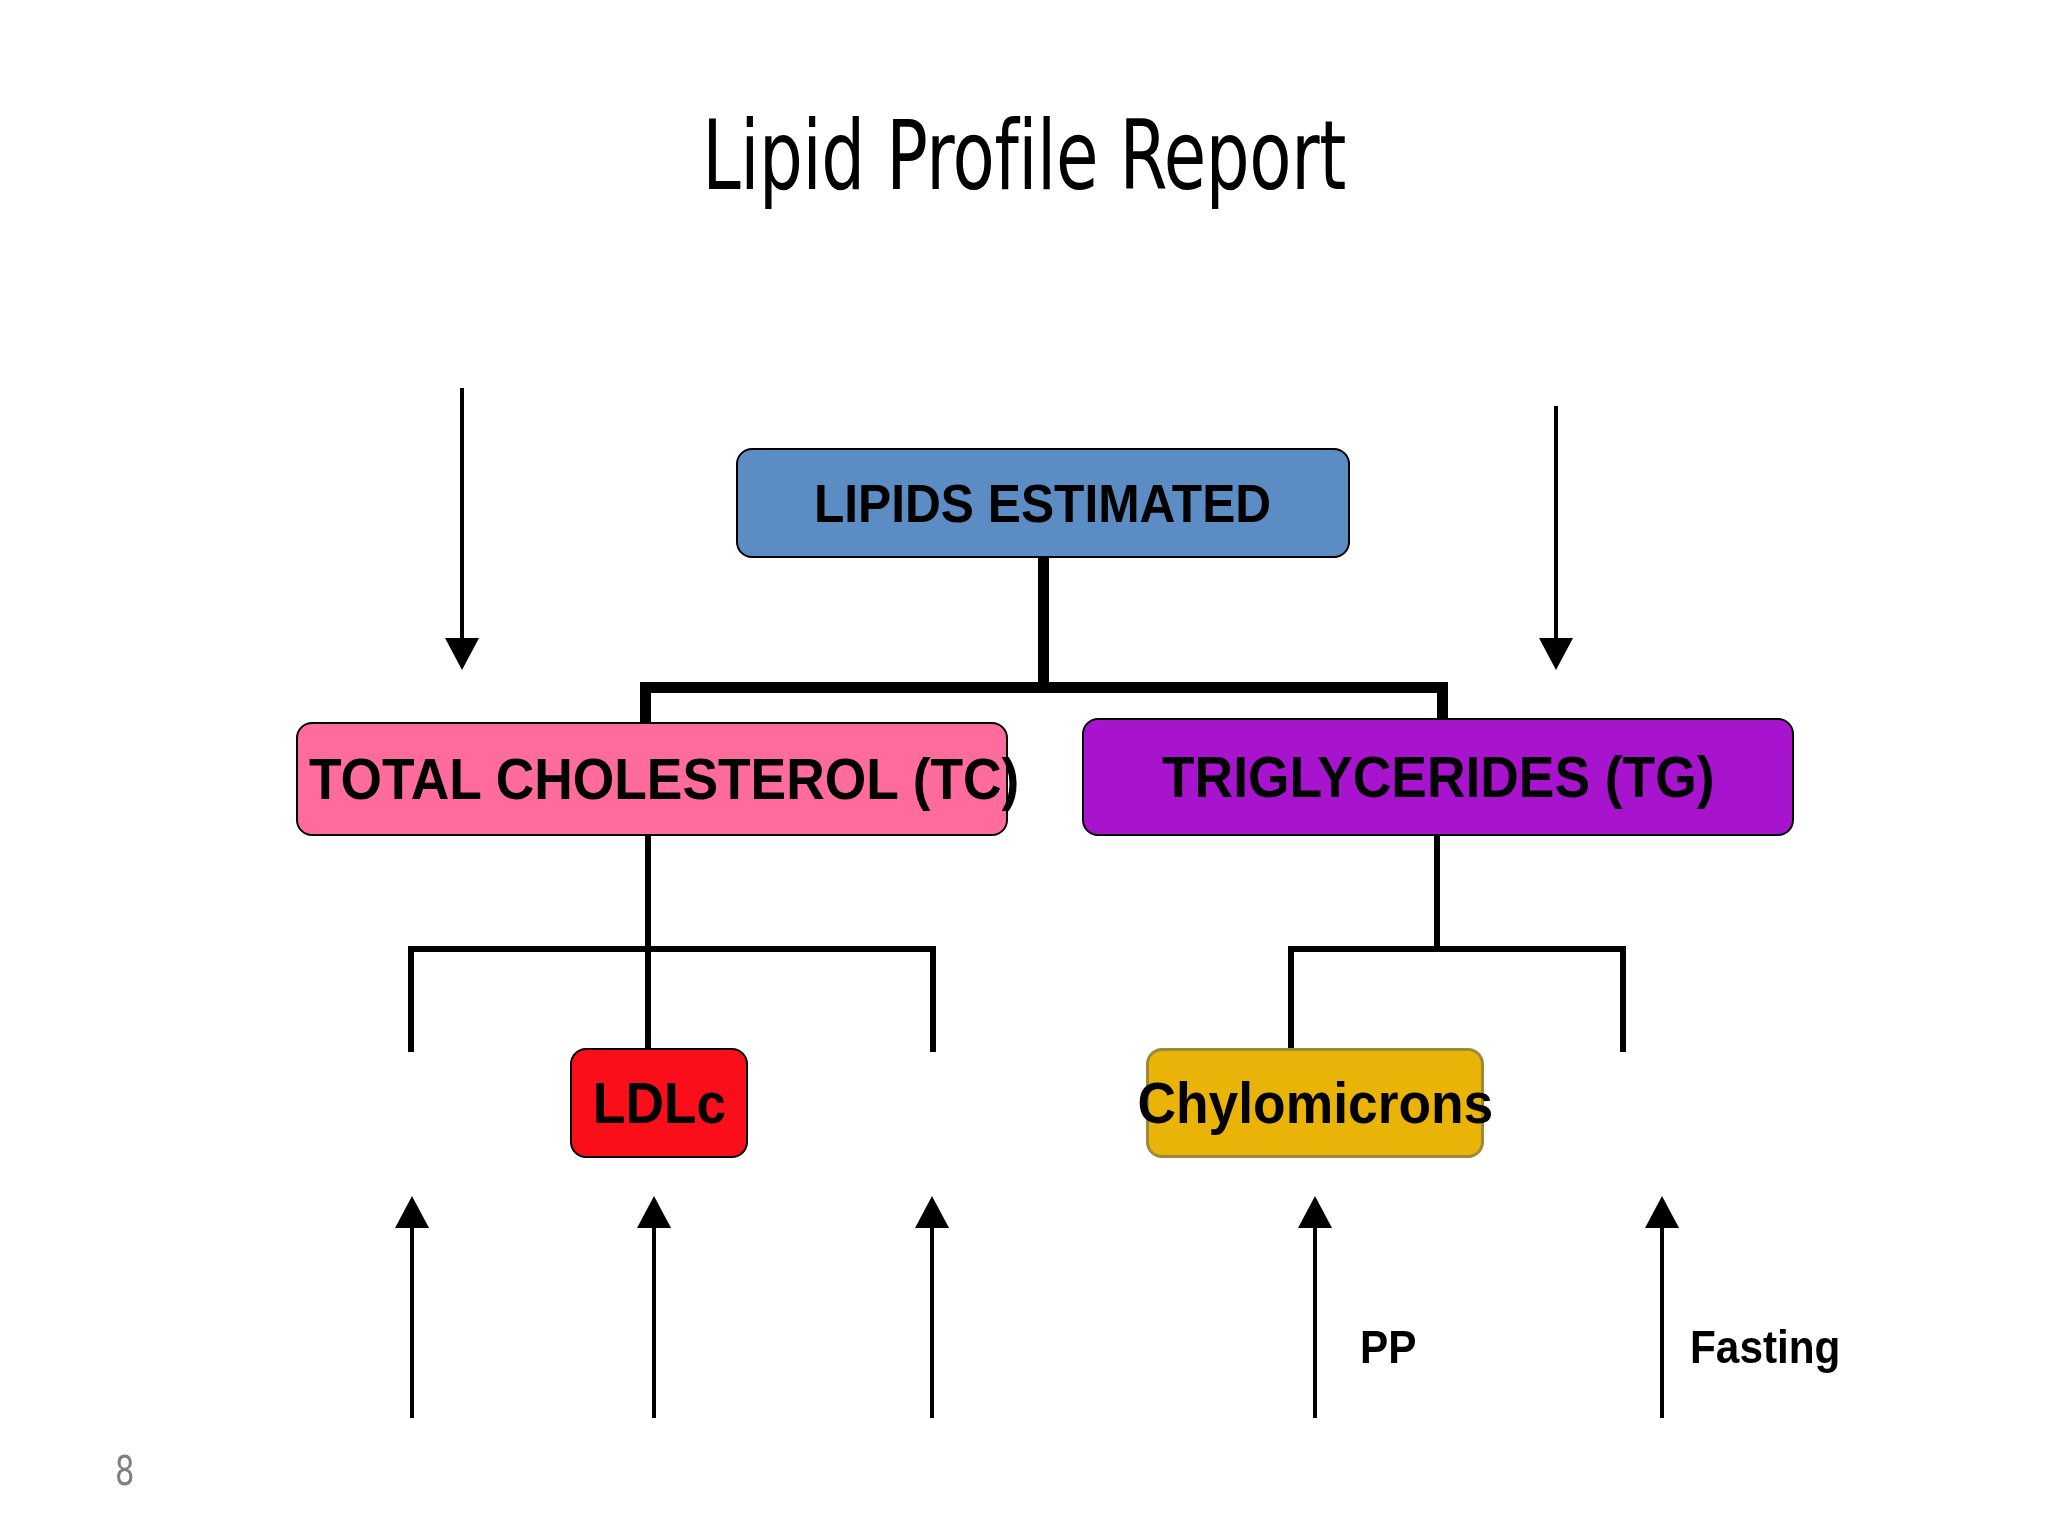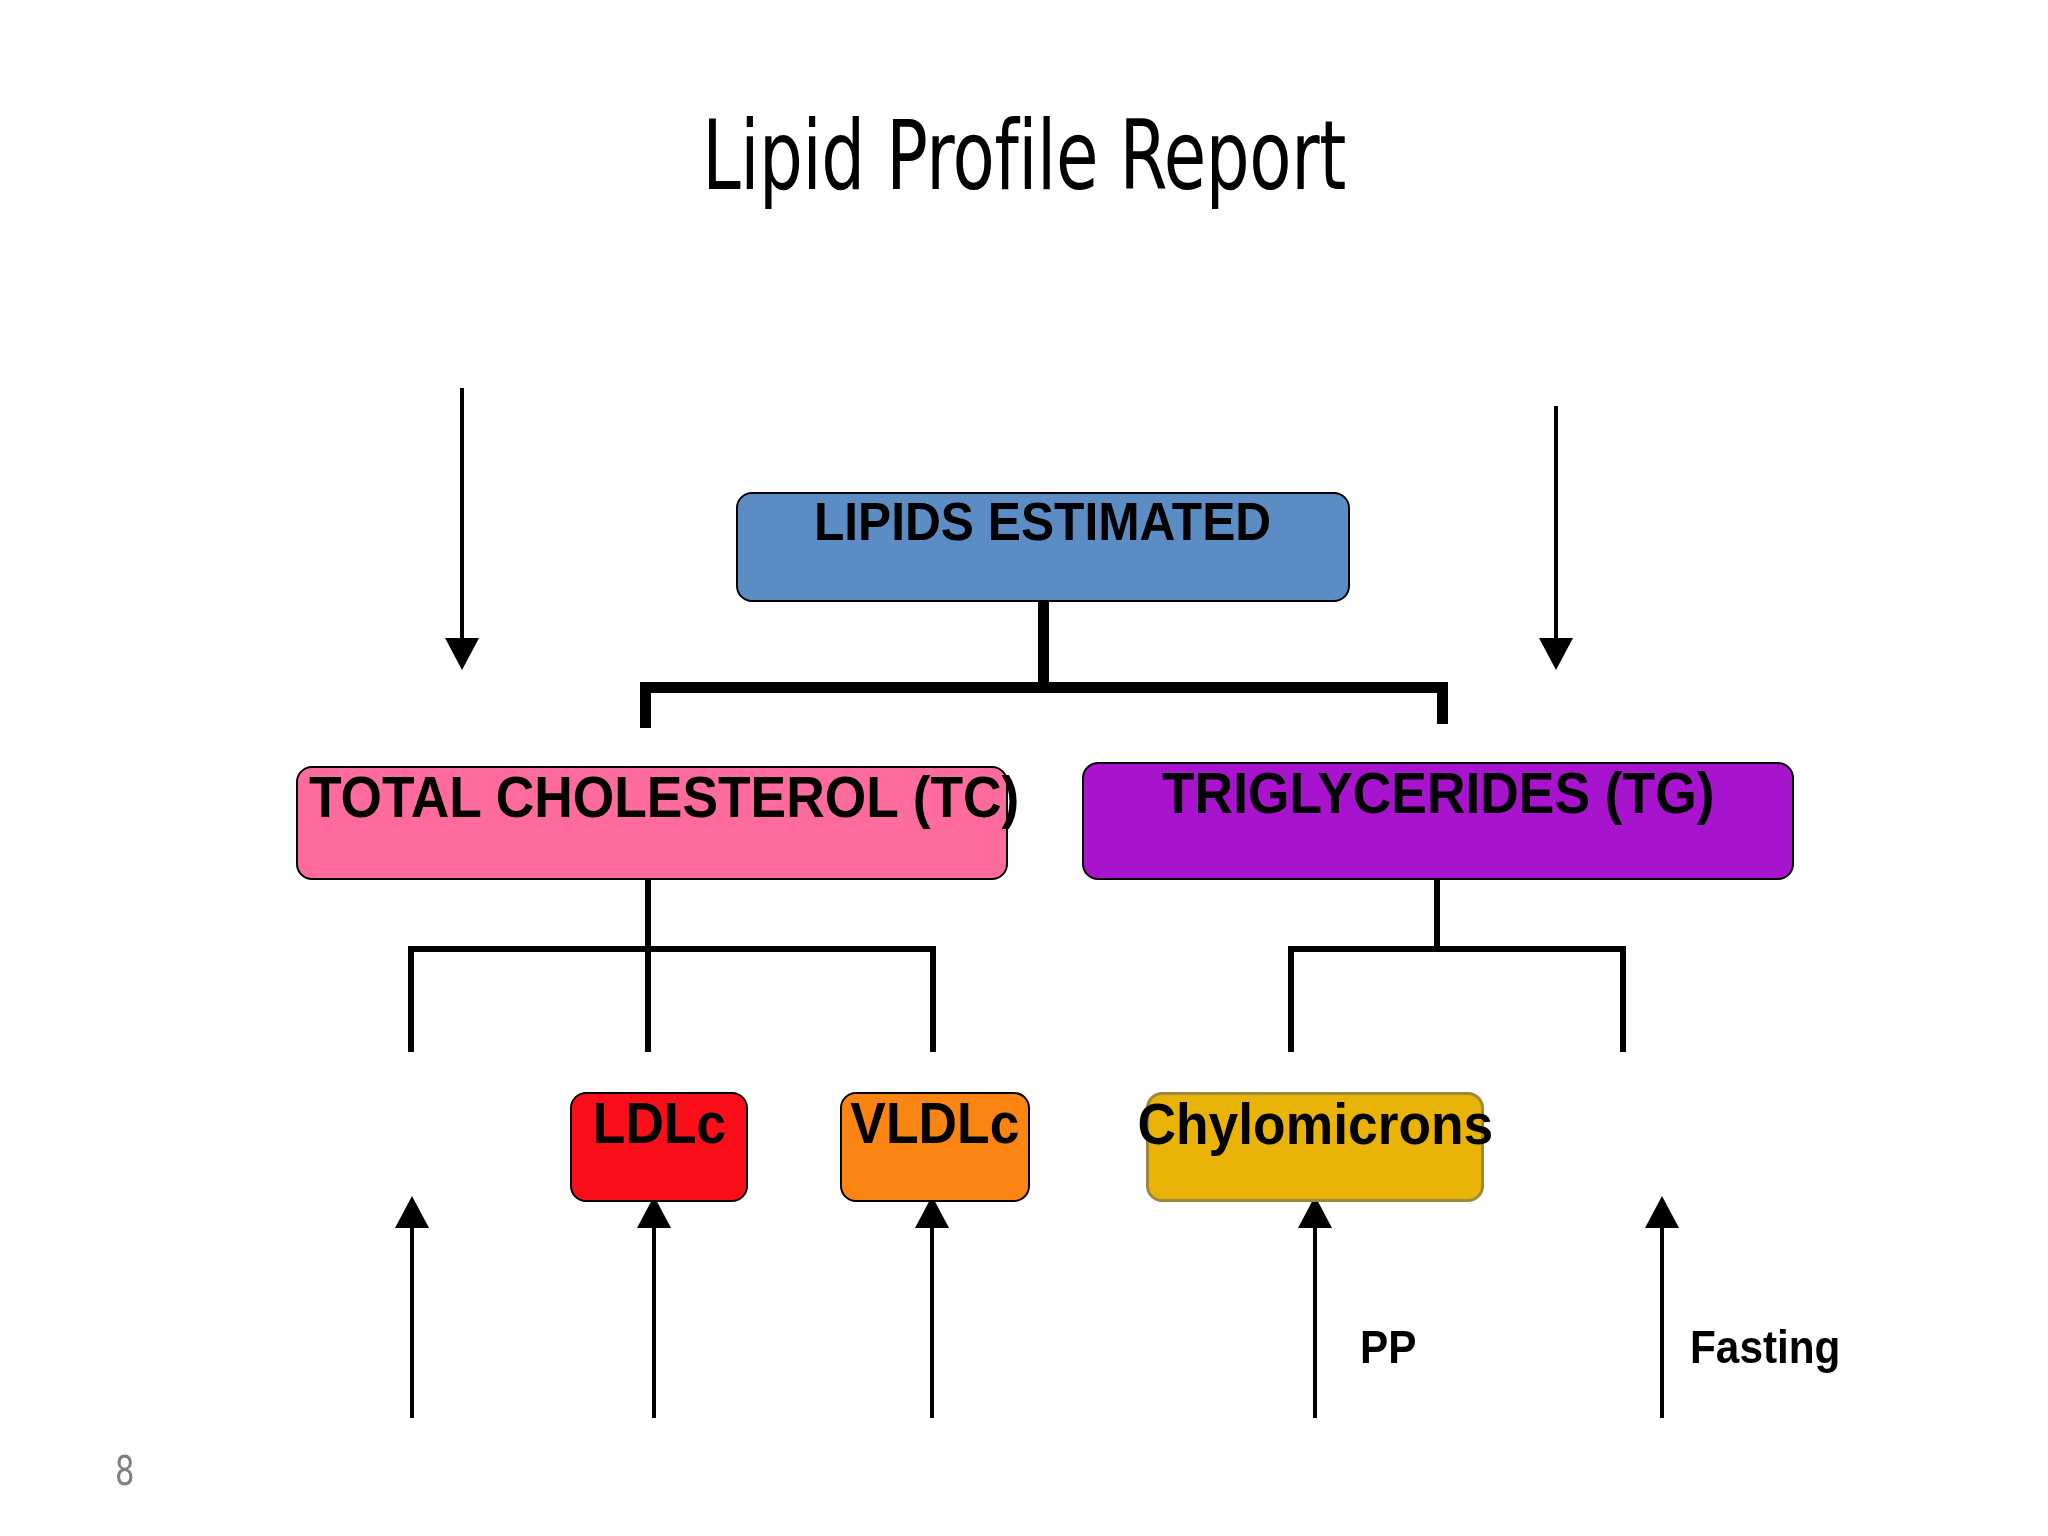--- a/index.html
+++ b/index.html
@@ -41,23 +41,23 @@
     transform-origin: 50% 50%;
   }
 
   
   .node {
     position: absolute;
     box-sizing: border-box;
     border: 2px solid #000000;
     border-radius: 16px;
     display: flex;
+    align-items: center;
     justify-content: center;
     z-index: 5;
-    margin-top: 44px;
   }
   .node .node-label {
     font-family: "Liberation Sans Narrow", "Liberation Sans", sans-serif;
     font-weight: bold;
     color: #000000;
     white-space: nowrap;
     line-height: 1;
     transform: scaleX(0.92);
     transform-origin: 50% 50%;
   }
@@ -266,23 +266,20 @@
 
   <div class="node" id="node-triglycerides">
     <span class="node-label">TRIGLYCERIDES (TG)</span>
   </div>
 
 
   <div class="node leaf" id="node-ldlc">
     <span class="node-label">LDLc</span>
   </div>
 
-  <div class="node leaf" id="node-vldlc">
-    <span class="node-label">VLDLc</span>
-  </div>
 
   <div class="node leaf" id="node-chylomicrons">
     <span class="node-label">Chylomicrons</span>
   </div>
 
 
   <div class="arrow arrow-down" id="arrow-down-left">
     <div class="arrow-shaft"></div>
     <div class="arrow-head"></div>
   </div>

